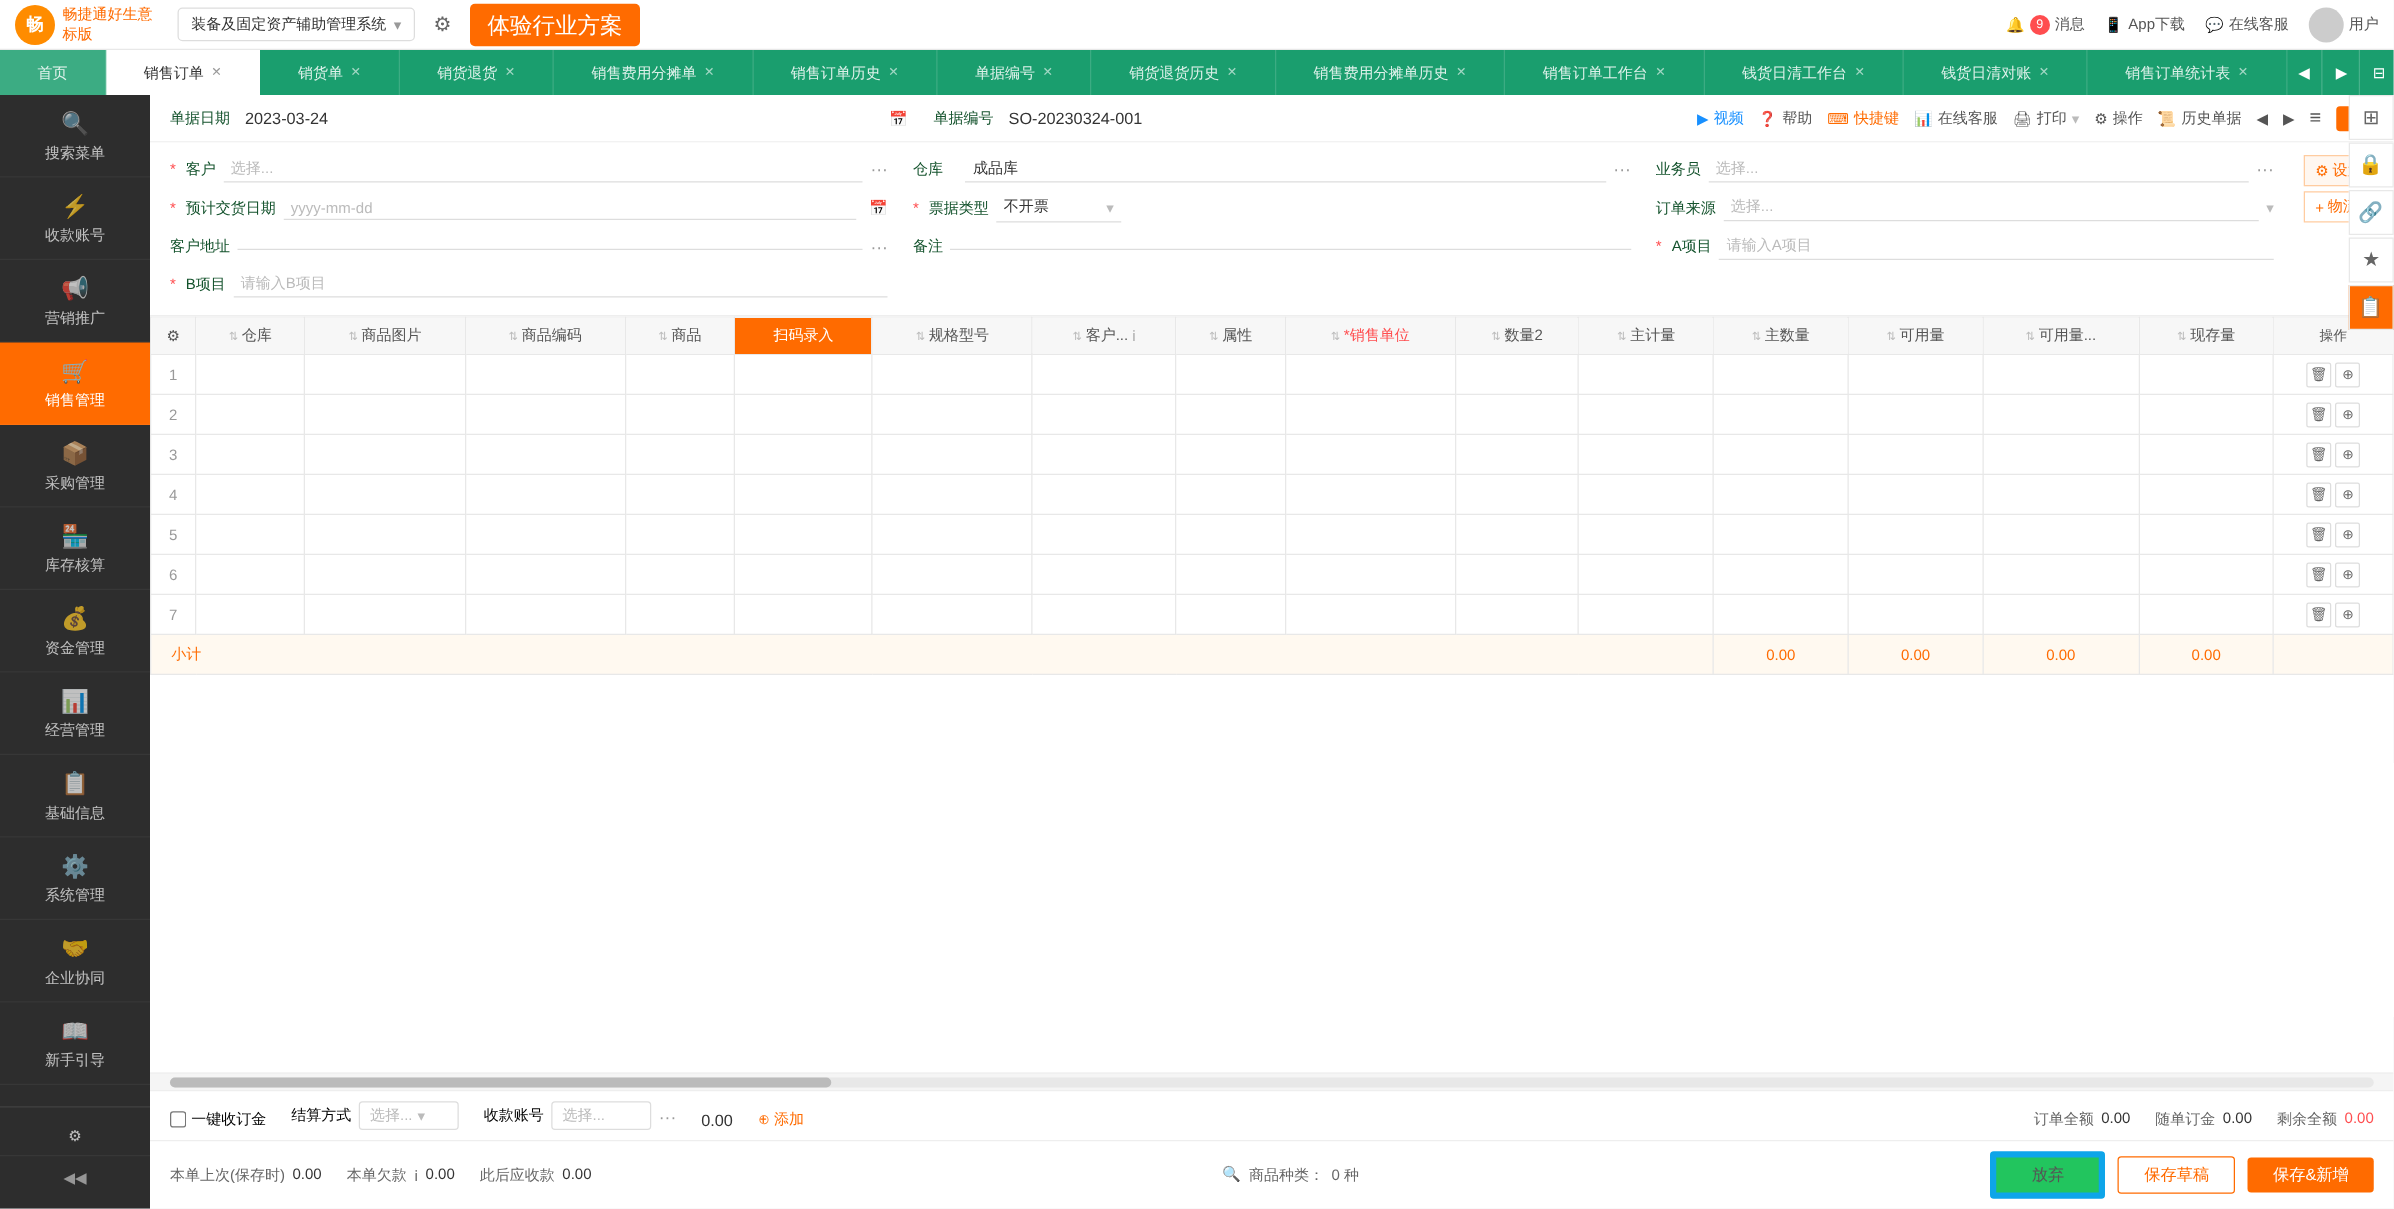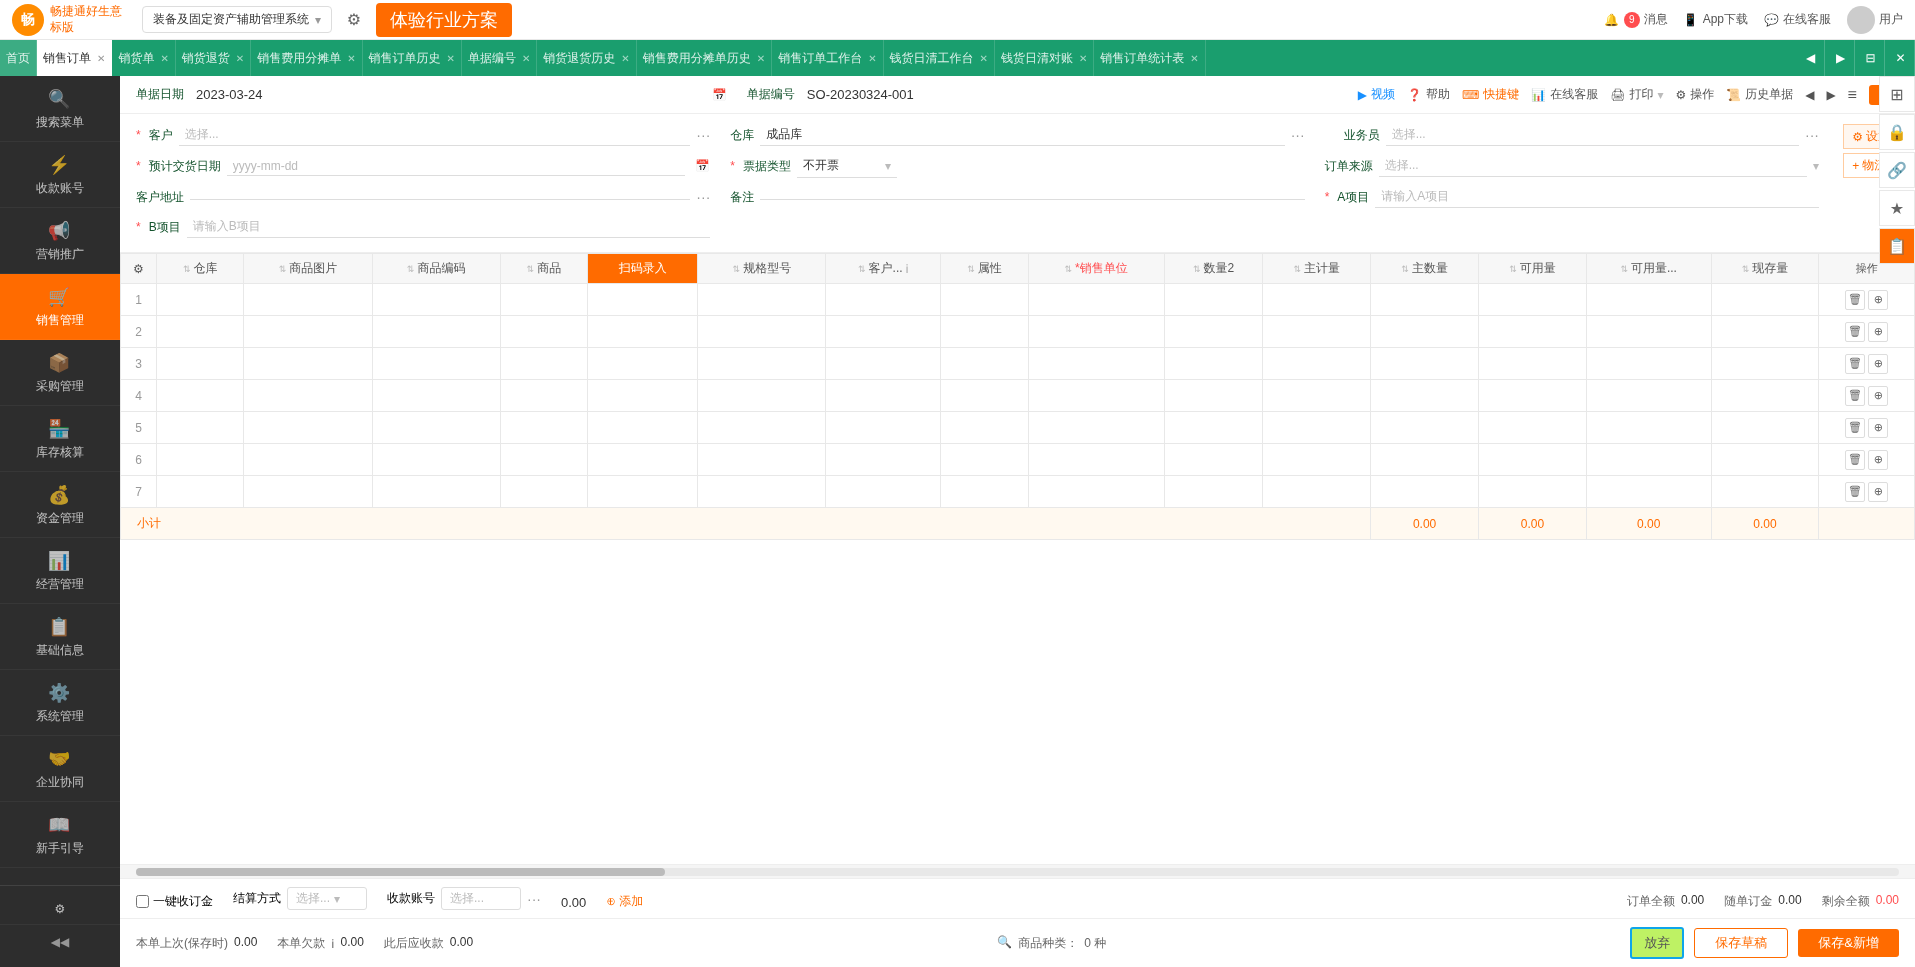--- a/index.html
+++ b/index.html
@@ -32,21 +32,21 @@
     .tab-bar {
       height: 36px;
       background: #1a9e6e;
       display: flex;
       align-items: center;
       padding: 0 0;
       overflow: hidden;
     }
     .tab-item {
       height: 39px;
-      padding: 0 6px;
+      padding: 0 30px;
       display: flex;
       align-items: center;
       gap: 4px;
       color: rgba(255,255,255,0.85);
       cursor: pointer;
       white-space: nowrap;
       font-size: 12px;
       border-right: 1px solid rgba(255,255,255,0.15);
     }
     .tab-item.active {
@@ -265,21 +265,21 @@
     .footer-bar {
       background: #fff;
       border-top: 1px solid #eee;
       padding: 8px 16px;
       display: flex;
       align-items: center;
       gap: 20px;
     }
     .footer-info { color: #666; display: flex; gap: 6px; align-items: flex-start; }
     .footer-right { margin-left: auto; display: flex; gap: 10px; align-items: center; }
-    .btn-discard { border: 2px solid #0ea5e9; background: #bef264; padding: 5px 12px; border-radius: 3px; cursor: pointer; font-size: 13px; color: #555; }
+    .btn-discard { border: 5px solid #0ea5e9; background: #22c55e; padding: 5px 28px; border-radius: 3px; cursor: pointer; font-size: 13px; color: #555; }
     .btn-save-draft { border: 1px solid #ff6b00; background: #fff; color: #ff6b00; padding: 5px 20px; border-radius: 3px; cursor: pointer; font-size: 13px; }
     .btn-save-new { background: #ff6b00; color: #fff; border: none; padding: 5px 20px; border-radius: 3px; cursor: pointer; font-size: 13px; }
 
     .add-icon { color: #ff6b00; cursor: pointer; }
 
     
     .form-section {
       background: #fff;
       padding: 10px 16px 6px;
       border-bottom: 1px solid #eee;
@@ -287,21 +287,21 @@
     }
     .form-grid-row {
       display: grid;
       grid-template-columns: 1fr 1fr 1fr;
       gap: 0 20px;
       margin-bottom: 8px;
       align-items: center;
     }
     .field-group { display: flex; align-items: center; gap: 6px; }
     .field-val { border-bottom: 1px solid #ddd; flex: 1; padding: 2px 6px; color: #999; font-size: 12px; min-width: 60px; }
-    .field-val.has-val { color: #333; }
+    .field-val.has-val { color: #333; margin-left: 12px; }
 
     .right-action-btns {
       position: absolute;
       right: 16px;
       top: 10px;
       display: flex;
       flex-direction: column;
       gap: 4px;
     }
     .action-btn-row { display: flex; gap: 4px; }
@@ -554,21 +554,21 @@
           <span class="required">*</span>
           <span class="form-label">客户</span>
           <span class="field-val" style="color:#bbb;">选择...</span>
           <span class="ellipsis-btn">···</span>
         </div>
         <div class="field-group">
           <span class="form-label">仓库</span>
           <span class="field-val has-val">成品库</span>
           <span class="ellipsis-btn">···</span>
         </div>
-        <div class="field-group" style="padding-right:80px;margin-left:19px;">
+        <div class="field-group" style="padding-right:80px;">
           <span class="form-label">业务员</span>
           <span class="field-val" style="color:#bbb;">选择...</span>
           <span class="ellipsis-btn">···</span>
         </div>
       </div>
 
       <div class="form-grid-row">
         <div class="field-group">
           <span class="required">*</span>
           <span class="form-label">预计交货日期</span>

